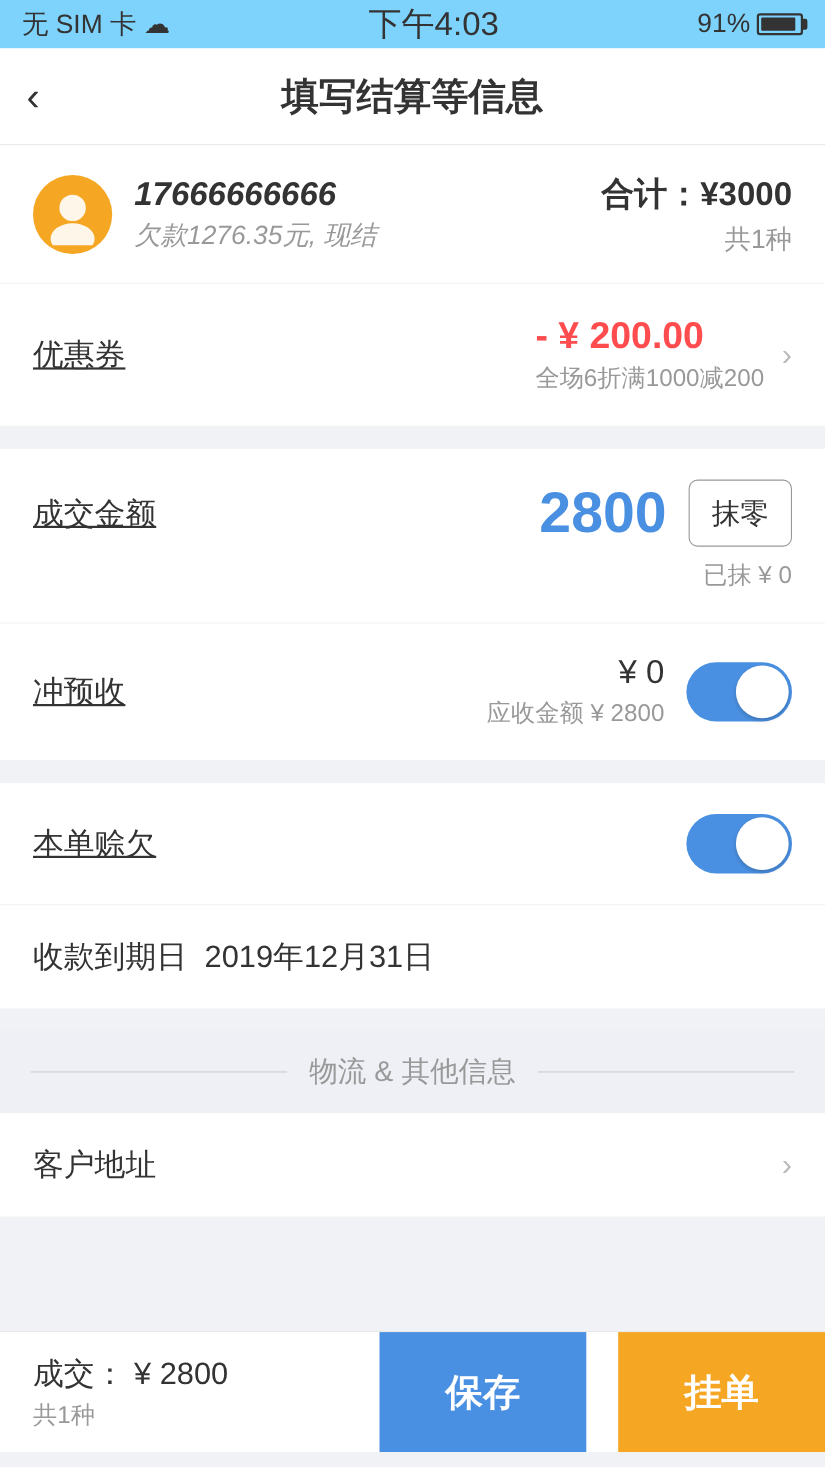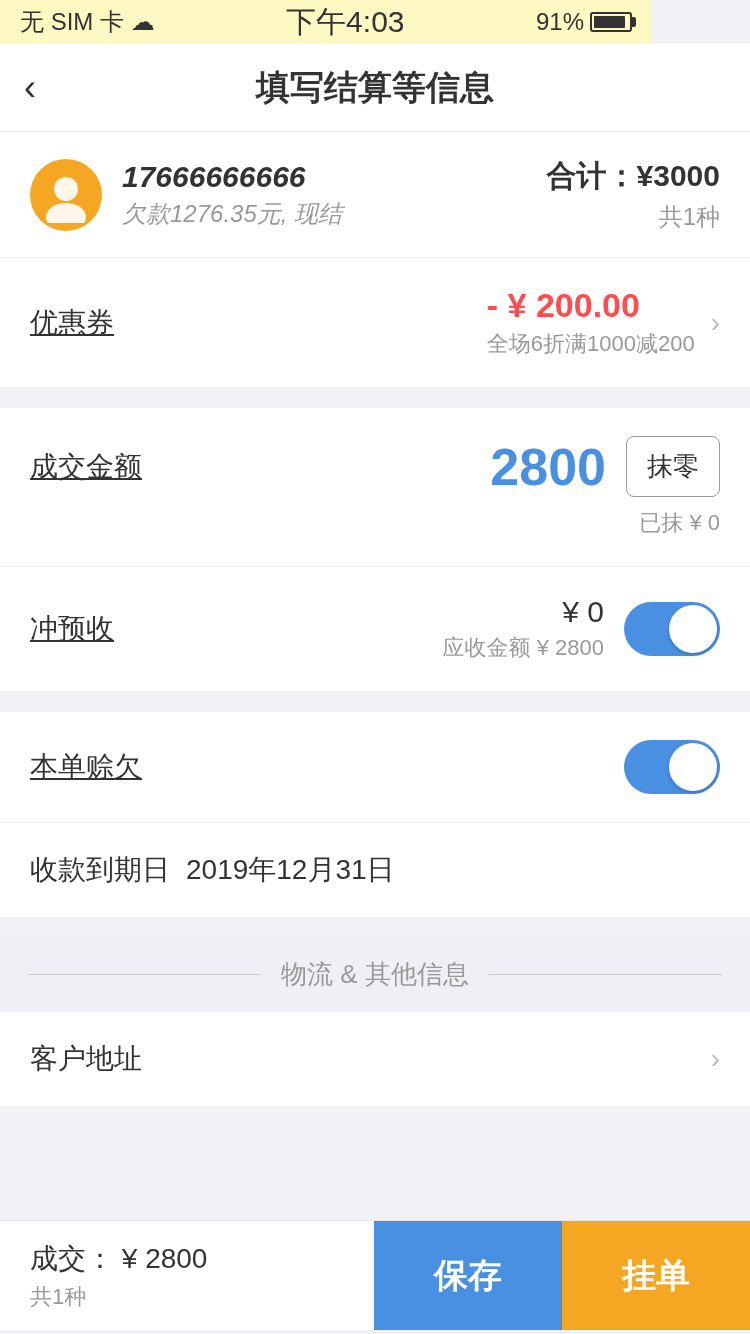--- a/index.html
+++ b/index.html
@@ -8,23 +8,23 @@
       width: 750px;
       min-height: 1334px;
       font-family: -apple-system, "PingFang SC", "Helvetica Neue", Arial, sans-serif;
       background: #f0f2f5;
       font-size: 28px;
       color: #333;
     }
 
     
     .status-bar {
-      width: 652px;
+      width: 750px;
       height: 44px;
-      background: #fef9c3;
+      background: #7dd3fc;
       display: flex;
       align-items: center;
       justify-content: space-between;
       padding: 0 20px;
       font-size: 24px;
       color: #333;
     }
     .status-left { display: flex; align-items: center; gap: 8px; }
     .status-center { font-size: 30px; font-weight: 500; }
     .status-right { display: flex; align-items: center; gap: 6px; font-size: 24px; }
@@ -195,27 +195,28 @@
     }
     .address-label { font-size: 28px; color: #333; flex-shrink: 0; margin-right: 20px; }
     .address-text { font-size: 28px; color: #333; flex: 1; line-height: 1.5; }
 
     
     .bottom-empty { background: #f0f2f5; flex: 1; min-height: 200px; }
 
     
     .footer {
       position: fixed;
-      bottom: 4px;
+      bottom: 14px;
       width: 750px;
       height: 110px;
       background: #fff;
       display: flex;
       align-items: stretch;
       border-top: 1px solid #e8e8e8;
+      gap: 29px;
     }
     .footer-info {
       flex: 1;
       display: flex;
       flex-direction: column;
       justify-content: center;
       padding: 0 30px;
     }
     .footer-transaction { font-size: 28px; color: #333; }
     .footer-count { font-size: 22px; color: #999; margin-top: 4px; }

